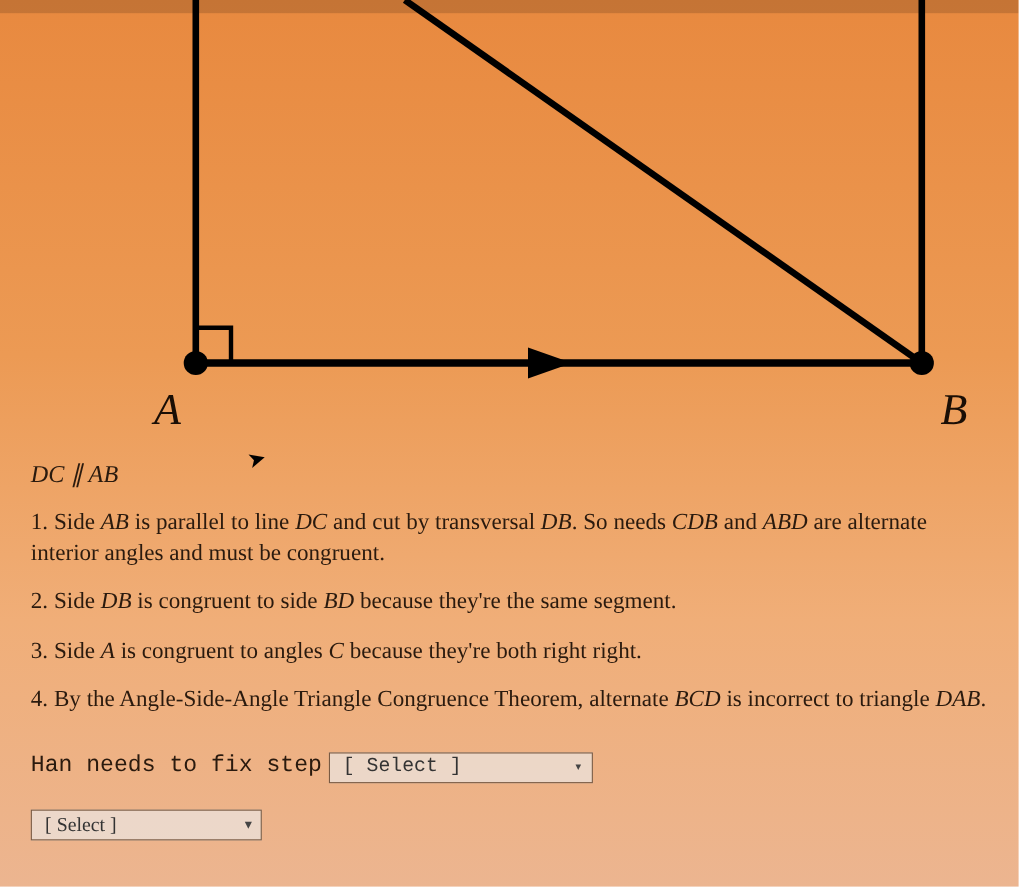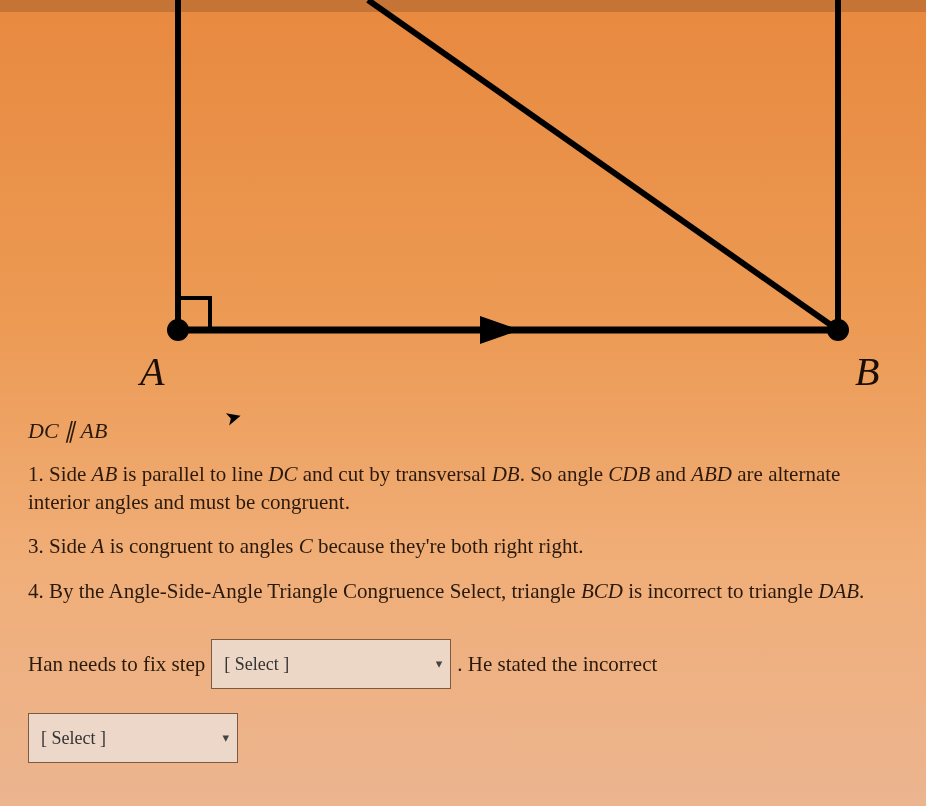--- a/index.html
+++ b/index.html
@@ -33,28 +33,28 @@
     transform: rotate(-15deg);
   }
   .content {
     padding: 10px 28px 0 28px;
     font-size: 21px;
     line-height: 1.35;
   }
   .given { font-style: italic; margin: 6px 0 14px 0; font-size:22px; }
   .step { margin: 10px 0 16px 0; }
   .mv { font-style: italic; font-family: Georgia, serif; }
-  .answer-row { margin-top: 34px; display:flex; align-items:center; flex-wrap:wrap; gap:6px; font-size:21px; }
+  .answer-row { margin-top: 34px; display:flex; align-items:center; flex-wrap:wrap; gap:6px; font-size:21px;font-family:Liberation Mono, monospace; }
   .select-box, .select-box2 {
     display:inline-flex;
     align-items:center;
     justify-content:space-between;
     background: rgba(235,235,235,0.65);
     border: 1px solid #7a5a42;
-    height: 50px;
+    height: 28px;
     padding: 0 8px 0 12px;
     font-size: 18px;
     color:#333;
     cursor:pointer;
   }
   .select-box { width: 240px; }
   .select-box2 { width: 210px; margin-top: 24px; }
   .chev { font-size:13px; color:#444; }
   .second-row { padding-left:28px; }
 </style>
@@ -89,41 +89,44 @@
 <div class="content">
 
   <div class="given">
     <span class="mv">DC</span>
     <span>∥</span>
     <span class="mv">AB</span>
   </div>
 
   <div class="step">
     <span>1.</span>
-    <span>Side </span><span class="mv">AB</span><span> is parallel to line </span><span class="mv">DC</span><span> and cut by transversal </span><span class="mv">DB</span><span>. So angle </span><span class="mv">CDB</span><span> and </span><span class="mv">ABD</span><span> are alternate interior angles and must be congruent.</span>
+    <span>Side </span><span class="mv">AB</span><span> is parallel to line </span><span class="mv">DC</span><span> and cut by transversal </span><span class="mv">DB</span><span>. So needs </span><span class="mv">CDB</span><span> and </span><span class="mv">ABD</span><span> are alternate interior angles and must be congruent.</span>
   </div>
 
+  <div class="step">
+    <span>2.</span>
+    <span>Side </span><span class="mv">DB</span><span> is congruent to side </span><span class="mv">BD</span><span> because they're the same segment.</span>
+  </div>
 
   <div class="step">
     <span>3.</span>
     <span>Side </span><span class="mv">A</span><span> is congruent to angles </span><span class="mv">C</span><span> because they're both right right.</span>
   </div>
 
   <div class="step">
     <span>4.</span>
-    <span>By the Angle-Side-Angle Triangle Congruence Select, triangle </span><span class="mv">BCD</span><span> is incorrect to triangle </span><span class="mv">DAB</span><span>.</span>
+    <span>By the Angle-Side-Angle Triangle Congruence Theorem, alternate </span><span class="mv">BCD</span><span> is incorrect to triangle </span><span class="mv">DAB</span><span>.</span>
   </div>
 
   <div class="answer-row">
     <span>Han needs to fix step</span>
     <div class="select-box">
       <span>[ Select ]</span>
       <span class="chev">▾</span>
     </div>
-    <span>. He stated the incorrect</span>
   </div>
 </div>
 
 <div class="second-row">
   <div class="select-box2">
     <span>[ Select ]</span>
     <span class="chev">▾</span>
   </div>
 </div>
 

